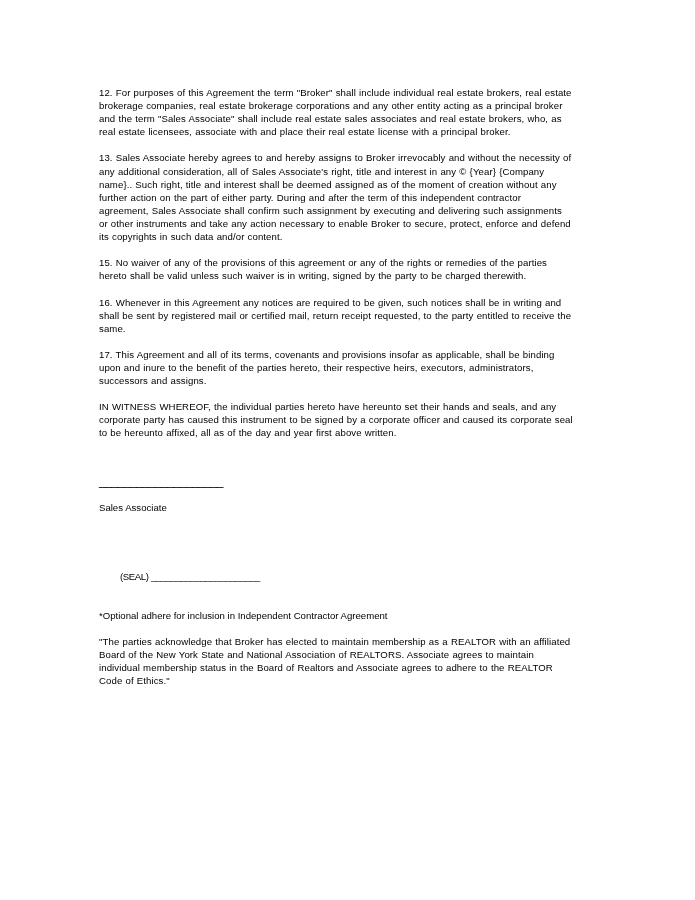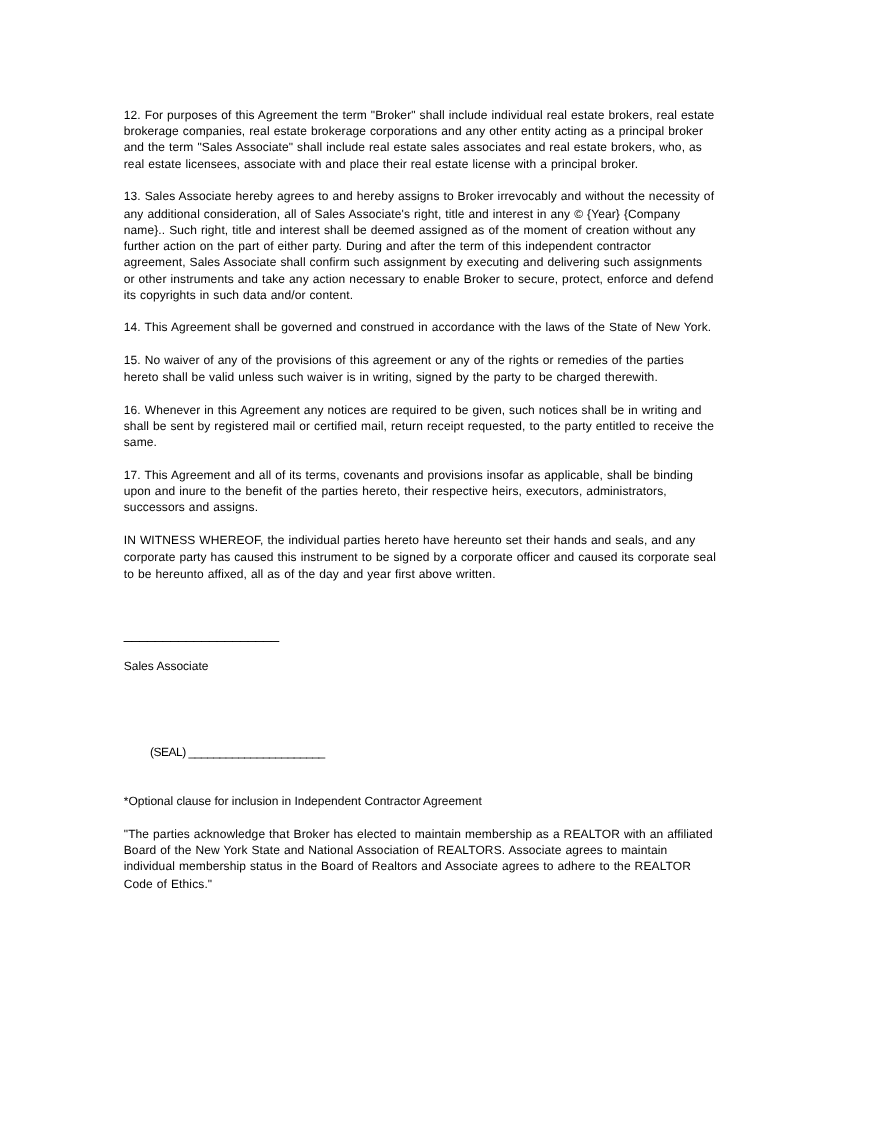--- a/index.html
+++ b/index.html
@@ -83,38 +83,37 @@
 </head>
 <body>
 
 <div class="page">
   <div class="text-column">
 
     <p class="para">12. For purposes of this Agreement the term "Broker" shall include individual real estate brokers, real estate brokerage companies, real estate brokerage corporations and any other entity acting as a principal broker and the term "Sales Associate" shall include real estate sales associates and real estate brokers, who, as real estate licensees, associate with and place their real estate license with a principal broker.</p>
 
     <p class="para">13. Sales Associate hereby agrees to and hereby assigns to Broker irrevocably and without the necessity of any additional consideration, all of Sales Associate's right, title and interest in any © {Year} {Company name}.. Such right, title and interest shall be deemed assigned as of the moment of creation without any further action on the part of either party. During and after the term of this independent contractor agreement, Sales Associate shall confirm such assignment by executing and delivering such assignments or other instruments and take any action necessary to enable Broker to secure, protect, enforce and defend its copyrights in such data and/or content.</p>
 
-    <p class="para">14. This Agreement shall be governed and construed in accordance with the laws of the State of New York.</p>
 
     <p class="para">15. No waiver of any of the provisions of this agreement or any of the rights or remedies of the parties hereto shall be valid unless such waiver is in writing, signed by the party to be charged therewith.</p>
 
     <p class="para">16. Whenever in this Agreement any notices are required to be given, such notices shall be in writing and shall be sent by registered mail or certified mail, return receipt requested, to the party entitled to receive the same.</p>
 
     <p class="para">17. This Agreement and all of its terms, covenants and provisions insofar as applicable, shall be binding upon and inure to the benefit of the parties hereto, their respective heirs, executors, administrators, successors and assigns.</p>
 
     <p class="para tight">IN WITNESS WHEREOF, the individual parties hereto have hereunto set their hands and seals, and any corporate party has caused this instrument to be signed by a corporate officer and caused its corporate seal to be hereunto affixed, all as of the day and year first above written.</p>
 
     <div class="sig-block">
       <p class="rule-line">____________________</p>
       <p class="sig-label">Sales Associate</p>
     </div>
 
     <div class="seal-block">
       <p class="seal-line">(SEAL) ______________________</p>
     </div>
 
     <div class="optional-block">
-      <p class="optional-head">*Optional clause for inclusion in Independent Contractor Agreement</p>
+      <p class="optional-head">*Optional adhere for inclusion in Independent Contractor Agreement</p>
       <p class="para tight">"The parties acknowledge that Broker has elected to maintain membership as a REALTOR with an affiliated Board of the New York State and National Association of REALTORS. Associate agrees to maintain individual membership status in the Board of Realtors and Associate agrees to adhere to the REALTOR Code of Ethics."</p>
     </div>
 
   </div>
 </div>
 
 </body></html>

